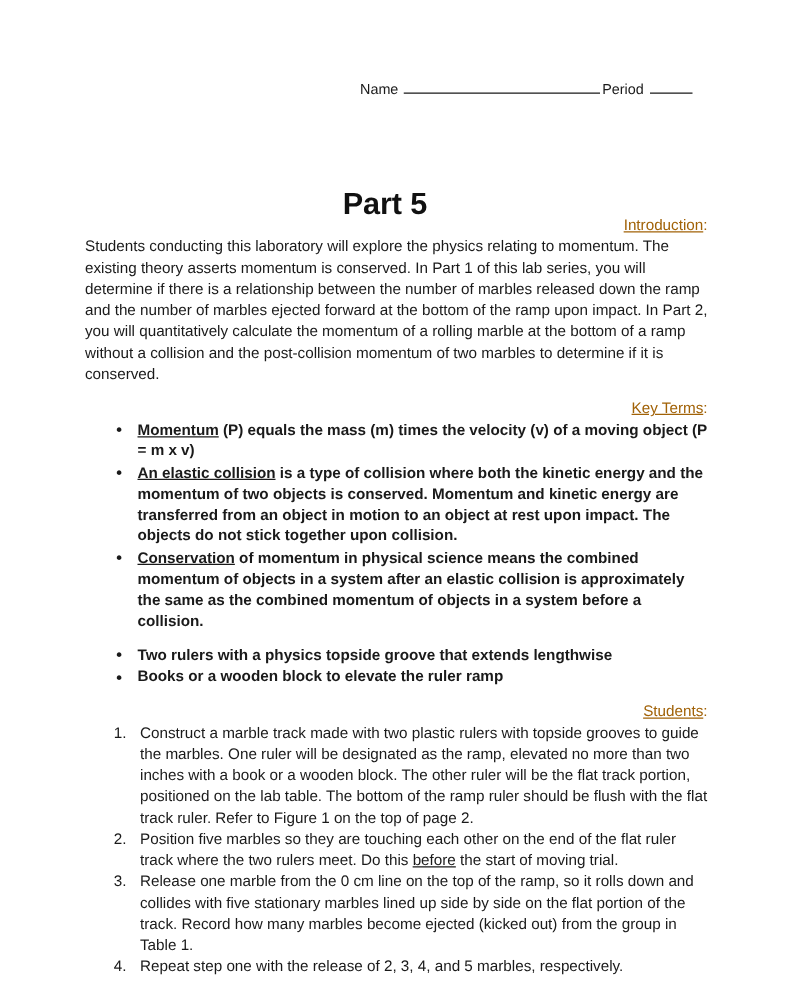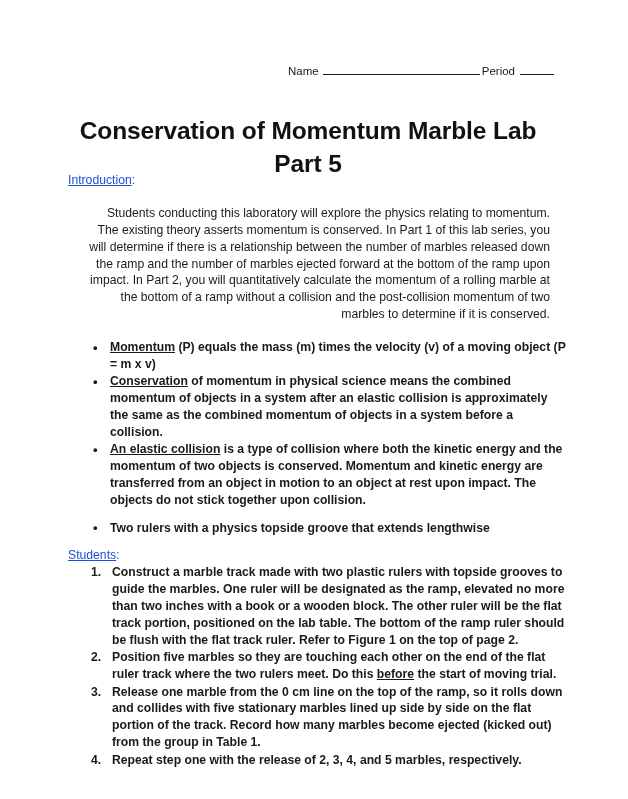--- a/index.html
+++ b/index.html
@@ -74,27 +74,28 @@
     color: #1a1a1a;
   }
 
   .section { margin-bottom: 10.5px; }
   .section:last-child { margin-bottom: 0; }
 
   .sec-head {
     font-size: 12.2px;
     font-weight: normal;
     margin: 0 0 0.5px 0;
-    color: #1d4ed8;
+    color: #a16207;
+    text-align: right;
   }
   .sec-head .u { text-decoration: underline; }
 
   .para {
-    margin: 16px;
-    text-align: right;
+    margin: 0;
+    text-align: left;
   }
 
   ul.bullets {
     margin: 0;
     padding: 0;
     list-style: none;
   }
   ul.bullets > li {
     position: relative;
     padding-left: 42px;
@@ -114,21 +115,20 @@
     margin: 0;
     padding: 0;
     list-style: none;
     counter-reset: proc;
   }
   ol.numbers > li {
     position: relative;
     padding-left: 44px;
     margin: 0 0 0.5px 0;
     counter-increment: proc;
-    font-weight: bold;
   }
   ol.numbers > li::before {
     content: counter(proc) ".";
     position: absolute;
     left: 23px;
     top: 0;
     width: 18px;
     text-align: left;
   }
 
@@ -140,42 +140,44 @@
 <div class="page">
 
   <div class="name-line">
     <span class="lbl">Name</span>
     <span class="rule-long"></span>
     <span class="lbl">Period</span>
     <span class="rule-short"></span>
   </div>
 
   <h1 class="doc-title">
-    <span>Conservation of Momentum Marble Lab</span><br>
+    <br>
     <span>Part 5</span>
   </h1>
 
   <div class="content">
 
     <div class="section">
       <div class="sec-head"><span class="u">Introduction</span><span>:</span></div>
       <p class="para">Students conducting this laboratory will explore the physics relating to momentum. The existing theory asserts momentum is conserved. In Part 1 of this lab series, you will determine if there is a relationship between the number of marbles released down the ramp and the number of marbles ejected forward at the bottom of the ramp upon impact. In Part 2, you will quantitatively calculate the momentum of a rolling marble at the bottom of a ramp without a collision and the post-collision momentum of two marbles to determine if it is conserved.</p>
     </div>
 
     <div class="section">
+      <div class="sec-head"><span class="u">Key Terms</span><span>:</span></div>
       <ul class="bullets">
         <li><span class="u">Momentum</span><span> (P) equals the mass (m) times the velocity (v) of a moving object (P = m x v)</span></li>
+        <li><span class="u">An elastic collision</span><span> is a type of collision where both the kinetic energy and the momentum of two objects is conserved. Momentum and kinetic energy are transferred from an object in motion to an object at rest upon impact. The objects do not stick together upon collision.</span></li>
         <li><span class="u">Conservation</span><span> of momentum in physical science means the combined momentum of objects in a system after an elastic collision is approximately the same as the combined momentum of objects in a system before a collision.</span></li>
-        <li><span class="u">An elastic collision</span><span> is a type of collision where both the kinetic energy and the momentum of two objects is conserved. Momentum and kinetic energy are transferred from an object in motion to an object at rest upon impact. The objects do not stick together upon collision.</span></li>
       </ul>
     </div>
 
     <div class="section">
       <ul class="bullets">
         <li>Two rulers with a physics topside groove that extends lengthwise</li>
+        <li>Books or a wooden block to elevate the ruler ramp</li>
       </ul>
     </div>
 
     <div class="section">
       <div class="sec-head"><span class="u">Students</span><span>:</span></div>
       <ol class="numbers">
         <li><span>Construct a marble track made with two plastic rulers with topside grooves to guide the marbles. One ruler will be designated as the ramp, elevated no more than two inches with a book or a wooden block. The other ruler will be the flat track portion, positioned on the lab table. The bottom of the ramp ruler should be flush with the flat track ruler. Refer to Figure 1 on the top of page 2.</span><span class="u"></span><span></span></li>
         <li><span>Position five marbles so they are touching each other on the end of the flat ruler track where the two rulers meet. Do this </span><span class="u">before</span><span> the start of moving trial.</span></li>
         <li><span>Release one marble from the 0 cm line on the top of the ramp, so it rolls down and collides with five stationary marbles lined up side by side on the flat portion of the track. Record how many marbles become ejected (kicked out) from the group in Table 1.</span><span class="u"></span><span></span></li>
         <li><span>Repeat step one with the release of 2, 3, 4, and 5 marbles, respectively.</span><span class="u"></span><span></span></li>

